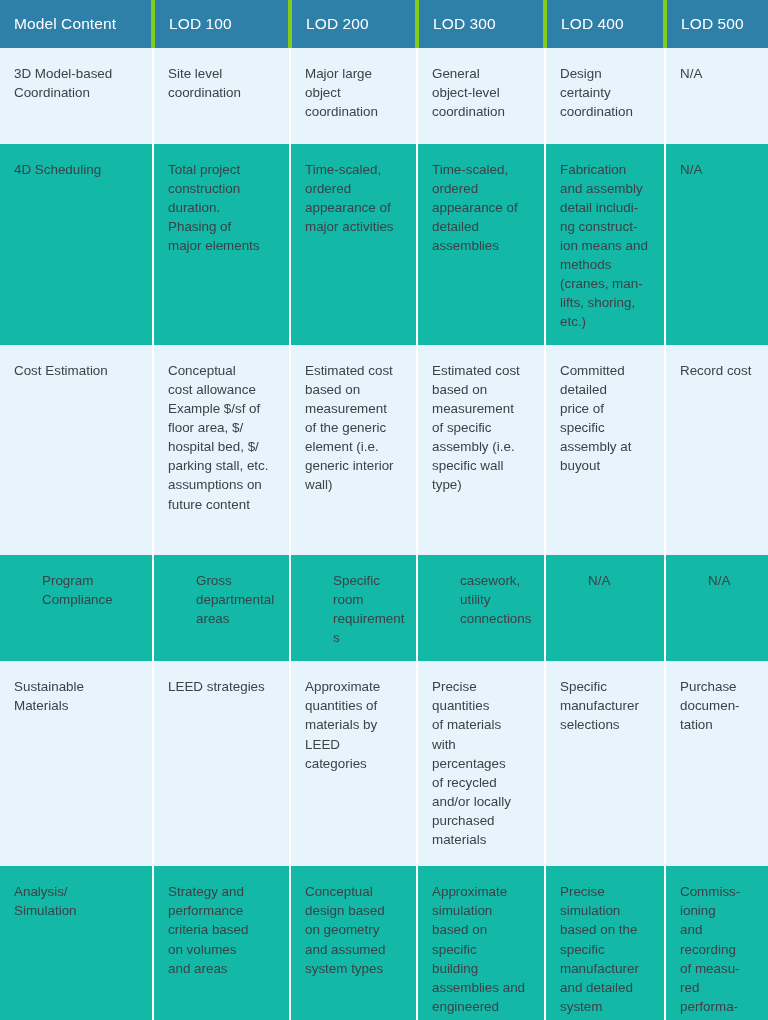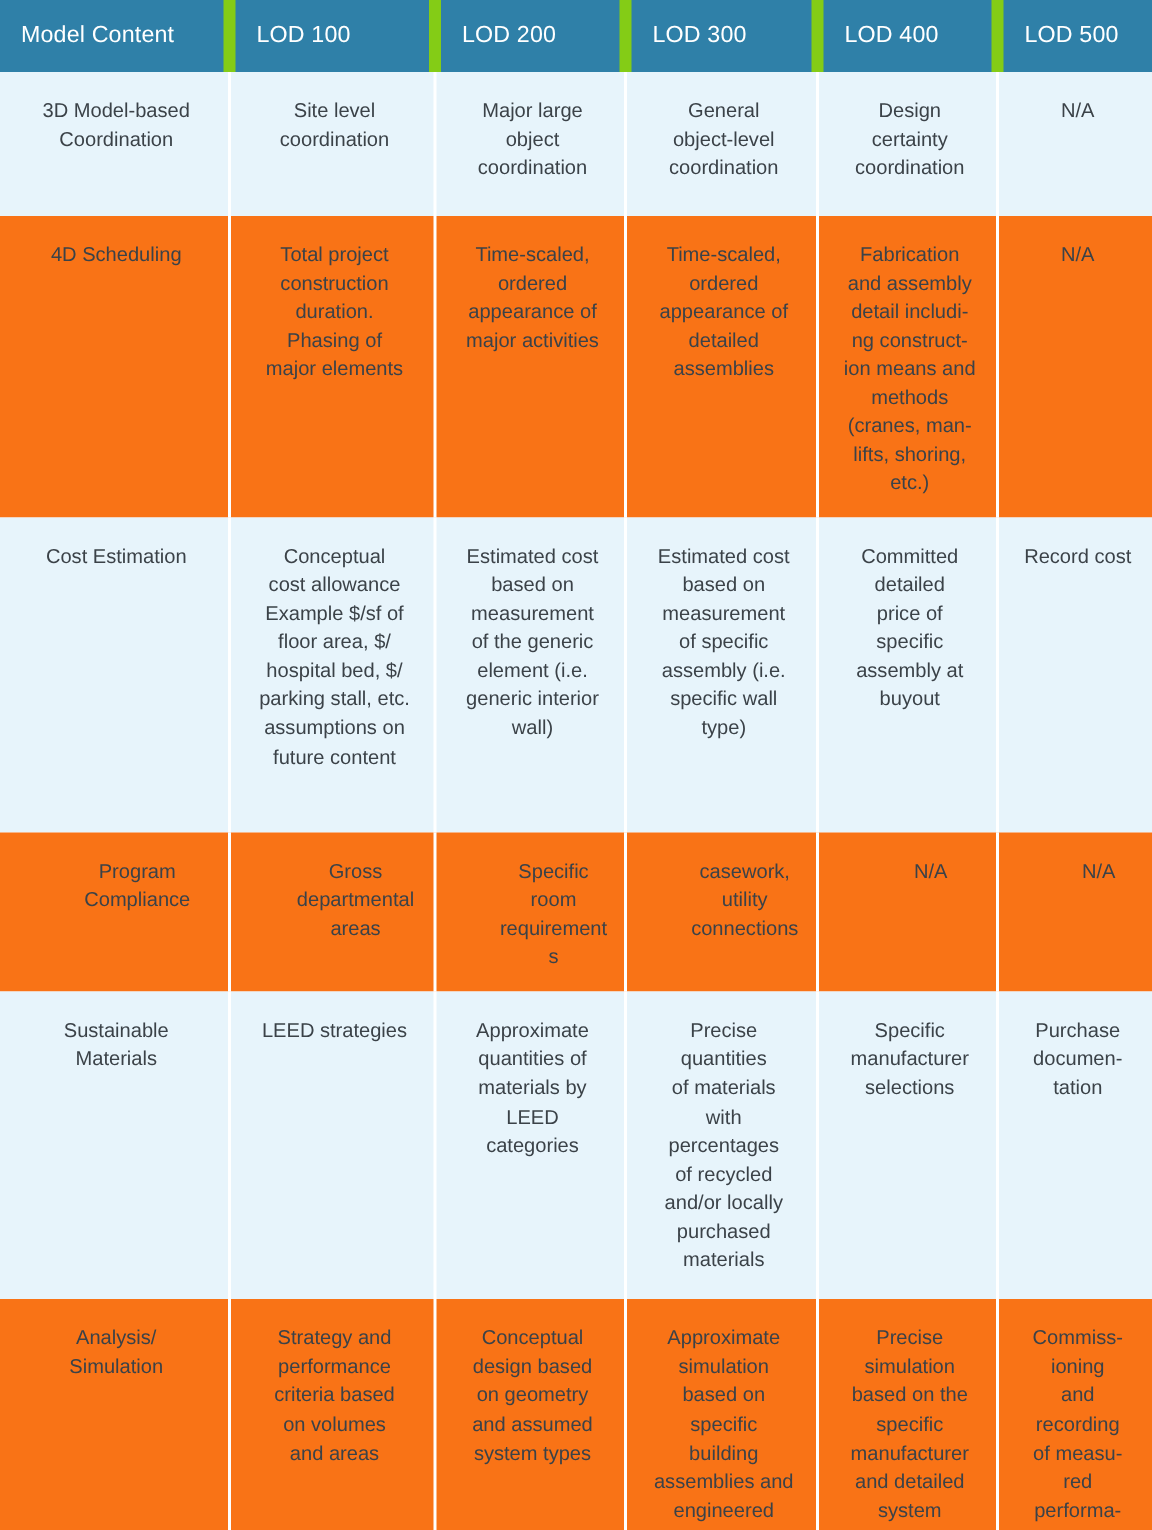--- a/index.html
+++ b/index.html
@@ -40,44 +40,43 @@
   thead th {
     background: #2f80a8;
     color: #ffffff;
     font-size: 15.5px;
     font-weight: normal;
     text-align: left;
     vertical-align: middle;
     padding: 12px 10px 13px 14px;
     height: 48px;
     box-sizing: border-box;
-    border-right: 8px solid #84cc16;
+    border-right: 4px solid #84cc16;
     letter-spacing: 0.1px;
     line-height: 1.15;
   }
   thead th:last-child { border-right: none; }
 
   
   tbody td {
     vertical-align: top;
     font-size: 13.4px;
     line-height: 1.42;
     color: #3b4248;
     padding: 16px 11px 14px 14px;
     box-sizing: border-box;
     border-right: 2px solid #ffffff;
     word-wrap: break-word;
     overflow-wrap: break-word;
     white-space: pre-line;
-    text-align: center;
   }
   tbody td:last-child { border-right: none; }
 
   tbody tr.shade td { background: #e7f4fb; }
-  tbody tr.plain td { background: #f97316; }
+  tbody tr.plain td { background: #14b8a6; }
 
   
   tbody td.col-label { }
 
   
   tr.r0 td { height: 96px; }
   tr.r1 td { height: 198px; }
   tr.r2 td { height: 210px; }
   tr.r3 td { height: 80px; padding-left: 42px; }
   tr.r4 td { height: 205px; }

